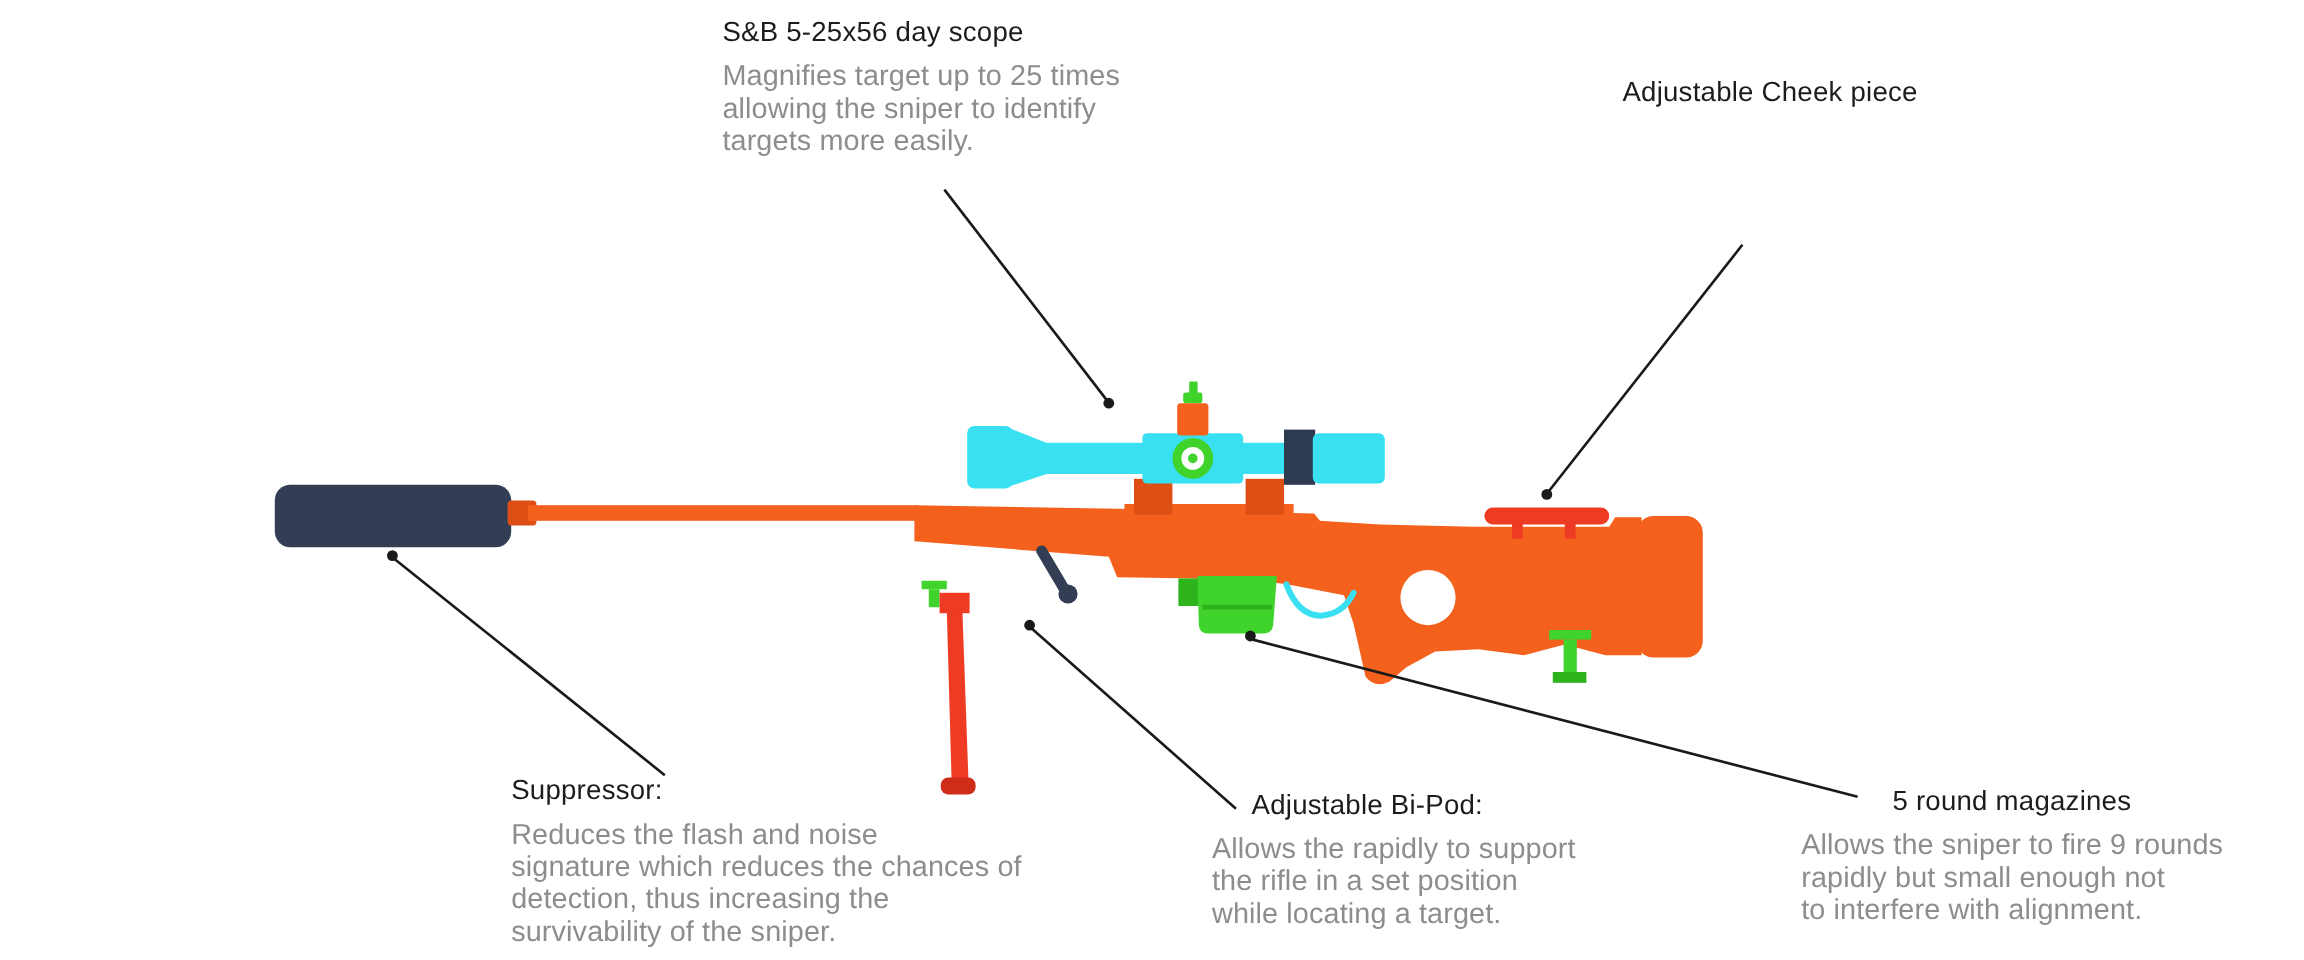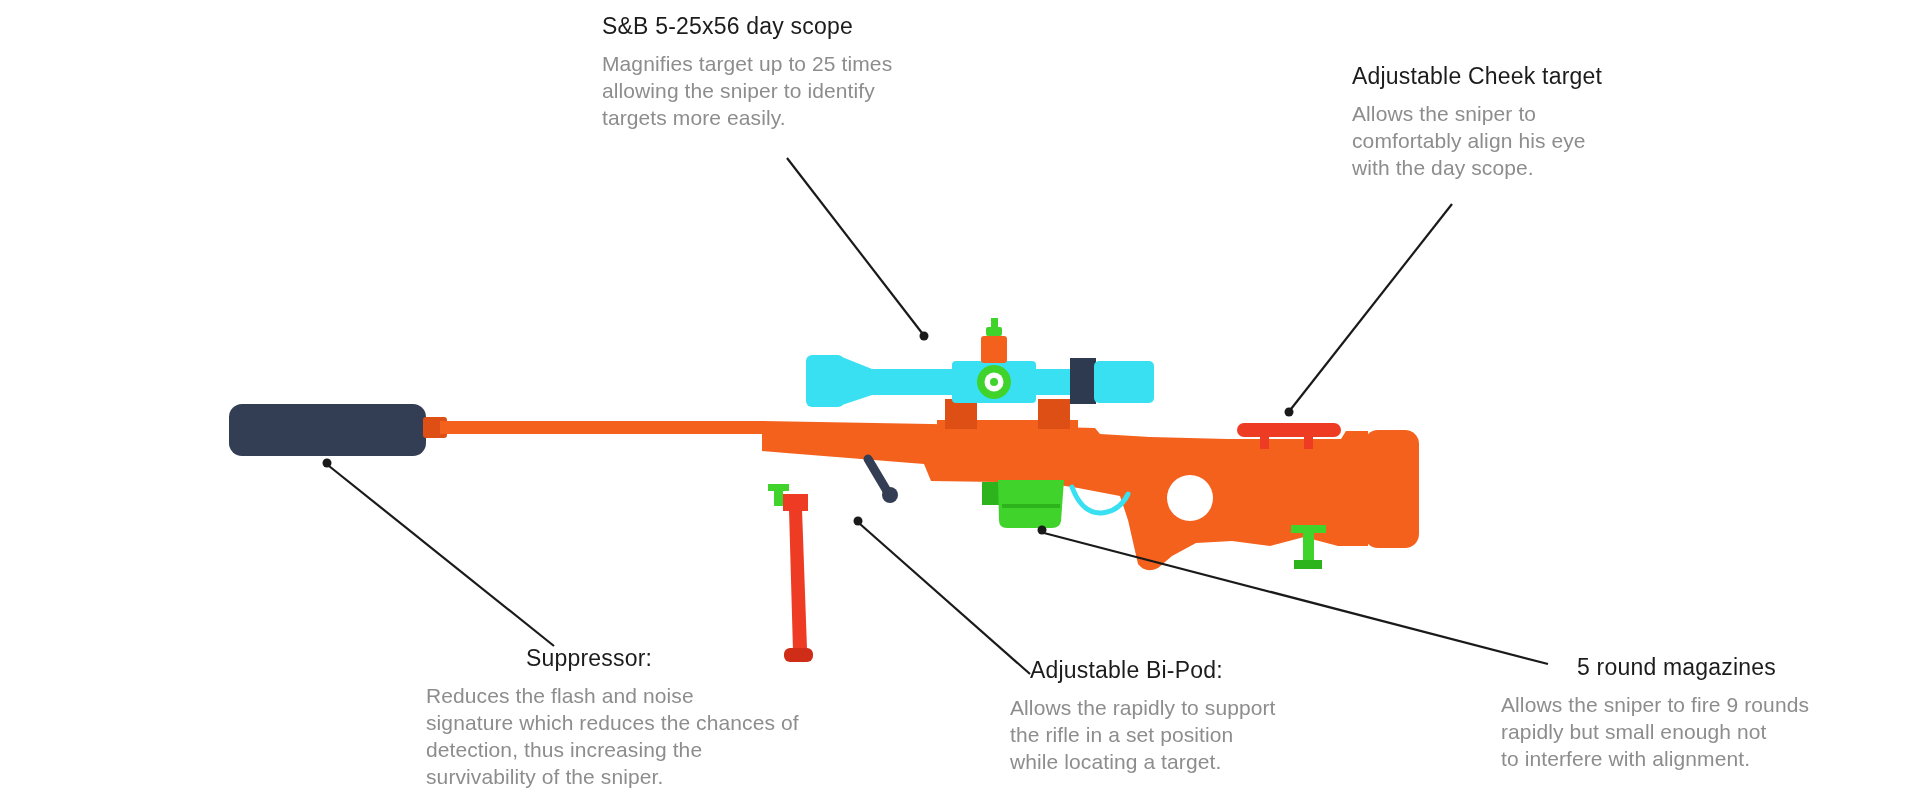--- a/index.html
+++ b/index.html
@@ -16,21 +16,21 @@
     font-family:"Liberation Sans", sans-serif;
   }
   .canvas{position:relative;width:1920px;height:800px;background:var(--background);}
   svg.rifle{position:absolute;left:0;top:0;width:1920px;height:800px;}
   .annotation{position:absolute;}
   .annotation-title{
     font-size:23px;line-height:28px;letter-spacing:.2px;
     color:var(--title-text);
   }
   .annotation-desc{
-    font-size:21px;line-height:27px;letter-spacing:.1px;
+    font-size:24px;line-height:27px;letter-spacing:.1px;
     color:var(--desc-text);
     white-space:pre-line;
     margin-top:10px;
   }
   .callout-line{stroke:var(--callout);stroke-width:2.2;}
   .callout-dot{fill:var(--callout);}
   .fill-orange{fill:var(--body-orange);}
   .fill-orange-dark{fill:var(--body-orange-dark);}
   .fill-navy{fill:var(--suppressor-navy);}
   .fill-cyan{fill:var(--scope-cyan);}
@@ -149,36 +149,33 @@
   </svg>
 
   <div class="annotation" style="left:602px;top:12px;">
     <div class="annotation-title">S&amp;B 5-25x56 day scope</div>
     <div class="annotation-desc">Magnifies target up to 25 times
 allowing the sniper to identify
 targets more easily.</div>
   </div>
 
   <div class="annotation" style="left:1352px;top:62px;">
-    <div class="annotation-title">Adjustable Cheek target</div>
-    <div class="annotation-desc">Allows the sniper to
-comfortably align his eye
-with the day scope.</div>
+    <div class="annotation-title">Adjustable Cheek piece</div>
   </div>
 
   <div class="annotation" style="left:426px;top:644px;">
-    <div class="annotation-title" style="margin-left:100px;">Suppressor:</div>
+    <div class="annotation-title" style="">Suppressor:</div>
     <div class="annotation-desc">Reduces the flash and noise
 signature which reduces the chances of
 detection, thus increasing the
 survivability of the sniper.</div>
   </div>
 
   <div class="annotation" style="left:1010px;top:656px;">
-    <div class="annotation-title" style="margin-left:20px;">Adjustable Bi-Pod:</div>
+    <div class="annotation-title" style="margin-left:33px;">Adjustable Bi-Pod:</div>
     <div class="annotation-desc">Allows the rapidly to support
 the rifle in a set position
 while locating a target.</div>
   </div>
 
   <div class="annotation" style="left:1477px;top:653px;margin-left:24px;">
     <div class="annotation-title" style="margin-left:76px;">5 round magazines</div>
     <div class="annotation-desc">Allows the sniper to fire 9 rounds
 rapidly but small enough not
 to interfere with alignment.</div>

